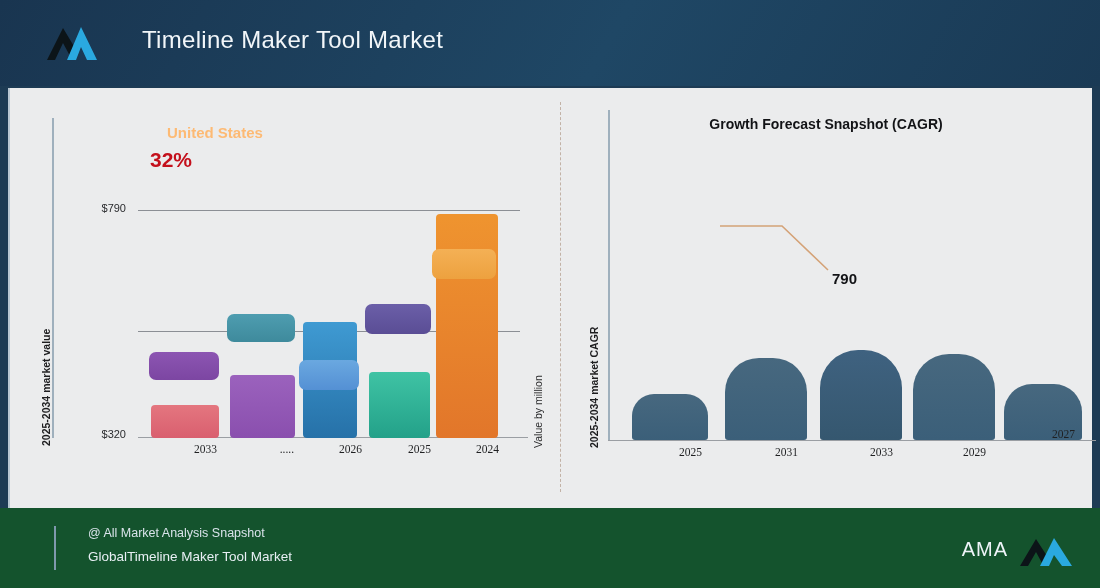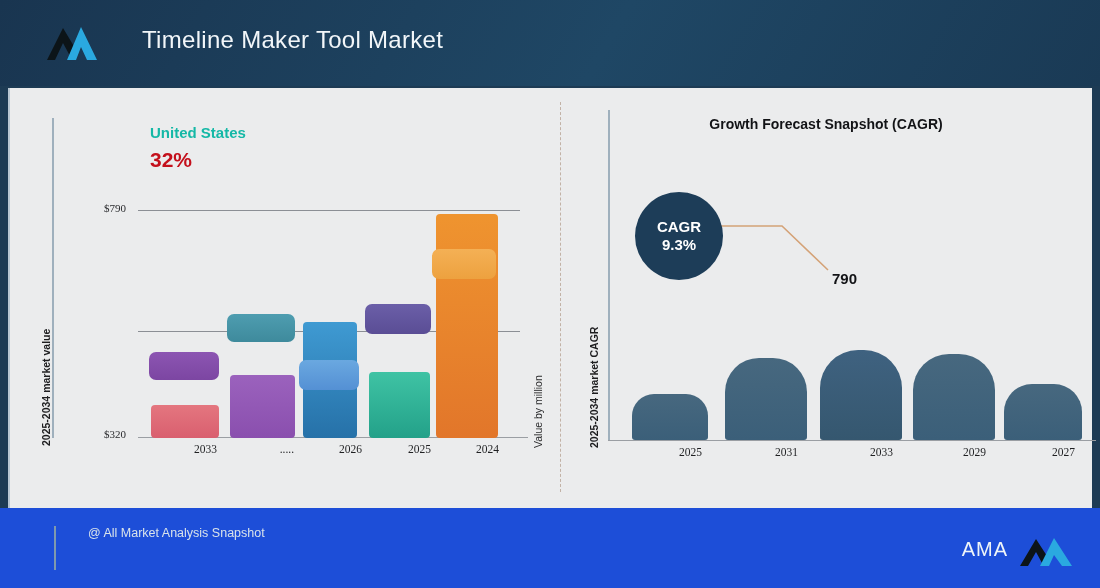--- a/index.html
+++ b/index.html
@@ -74,43 +74,42 @@
 
   .yaxis-line {
     position: absolute;
     left: 44px; top: 30px;
     width: 2px; height: 320px;
     background: #9fb0bd;
   }
 
   .region-name {
     position: absolute;
-    left: 142px; top: 36px;
-    font-size: 15px; font-weight: 700; color: #14b8a6;
+    left: 159px; top: 36px;
+    font-size: 15px; font-weight: 700; color: #fdba74;
     white-space: nowrap;
   }
   .region-pct {
     position: absolute;
     left: 142px; top: 60px;
     font-size: 21px; font-weight: 700; color: #c4101c;
     white-space: nowrap;
   }
 
   .gridline {
     position: absolute;
     height: 1px;
     background: #8b8f95;
   }
   .tick-label {
     position: absolute;
     font-size: 11px;
     color: #2a2b2e;
     text-align: right;
     white-space: nowrap;
-    font-family: Liberation Serif, serif;
   }
 
   .bar {
     position: absolute;
     border-radius: 4px;
   }
   .bar-cap {
     position: absolute;
     border-radius: 7px;
   }
@@ -169,21 +168,21 @@
   .value-badge {
     position: absolute;
     font-size: 15px;
     font-weight: 700;
     color: #121316;
     z-index: 5;
     white-space: nowrap;
   }
 
   
-  .footer { position: absolute; left: 0; top: 508px; width: 1100px; height: 80px; background: #1d4ed8; }
+  .footer { position: absolute; left: 0; top: 508px; width: 1100px; height: 80px; background: #14532d; }
   .footer-bar {
     position: absolute;
     left: 54px; top: 18px;
     width: 2px; height: 44px;
     background: #7f99ad;
   }
   .footer-l1 {
     position: absolute; left: 88px; top: 18px;
     font-size: 12.5px; color: #d9e3ea; white-space: nowrap;
   }
@@ -272,24 +271,20 @@
     <div class="axis-label-vert" style="left:28px; top:360px;">2025-2034 market CAGR</div>
 
     <div class="yaxis-line" style="left:48px; top:22px; height:330px; width:2px; background:#9fb0bd;"></div>
 
     <div class="rc-title">Growth Forecast Snapshot (CAGR)</div>
 
     <svg style="position:absolute; left:0; top:0; width:532px; height:420px; z-index:2;">
       <polyline points="160,138 222,138 268,182" fill="none" stroke="#d4a277" stroke-width="1.6"></polyline>
     </svg>
 
-    <div class="cagr-bubble">
-      <div>CAGR</div>
-      <div>9.3%</div>
-    </div>
 
     <div class="stack-seg" style="left:72px; top:306px; width:76px; height:46px;
                 background:linear-gradient(180deg,#47687f 0%,#3b5f79 100%); border-radius:22px 22px 3px 3px;"></div>
     <div class="stack-seg" style="left:72px; top:250px; width:76px; height:60px;
                 background:linear-gradient(180deg,#b6cee0 0%,#9fc0d6 100%); border-radius:5px 5px 0 0; z-index:-1;"></div>
 
     <div class="stack-seg" style="left:165px; top:270px; width:82px; height:82px;
                 background:linear-gradient(180deg,#47687f 0%,#3b5f79 100%); border-radius:34px 34px 3px 3px;"></div>
     <div class="stack-seg" style="left:165px; top:240px; width:82px; height:58px;
                 background:linear-gradient(180deg,#b6cee0 0%,#9fc0d6 100%); border-radius:24px 24px 0 0; z-index:-1;"></div>
@@ -317,26 +312,27 @@
                 background:linear-gradient(180deg,#b6cee0 0%,#9fc0d6 100%); border-radius:6px 6px 0 0; z-index:-1;"></div>
     <div class="stack-seg" style="left:444px; top:230px; width:78px; height:62px;
                 background:linear-gradient(180deg,#f2962f 0%,#ed8424 100%); border-radius:8px 8px 0 0; z-index:-2;"></div>
 
     <div class="baseline" style="left:48px; top:352px; width:488px;"></div>
 
     <div class="xtick" style="left:78px; top:358px; width:64px;">2025</div>
     <div class="xtick" style="left:174px; top:358px; width:64px;">2031</div>
     <div class="xtick" style="left:269px; top:358px; width:64px;">2033</div>
     <div class="xtick" style="left:362px; top:358px; width:64px;">2029</div>
-    <div class="xtick" style="left:451px; top:358px; width:64px;">2027</div>
+    <div class="xtick" style="left:451px; top:340px; width:64px;">2027</div>
   </div>
 
   <div class="footer">
     <div class="footer-bar"></div>
     <div class="footer-l1">@ All Market Analysis Snapshot</div>
+    <div class="footer-l2">GlobalTimeline Maker Tool Market</div>
     <div class="footer-ama">AMA</div>
     <div class="footer-logo">
       <svg viewBox="0 0 56 34" width="56" height="34">
         <path d="M2 32 L18 5 L29 22 L24 29 L18 18 L10 32 Z" fill="#0c1418"></path>
         <path d="M22 32 L36 4 L54 32 L44 32 L36 21 L31 32 Z" fill="#2aa9e0"></path>
       </svg>
     </div>
   </div>
 
 </div>

